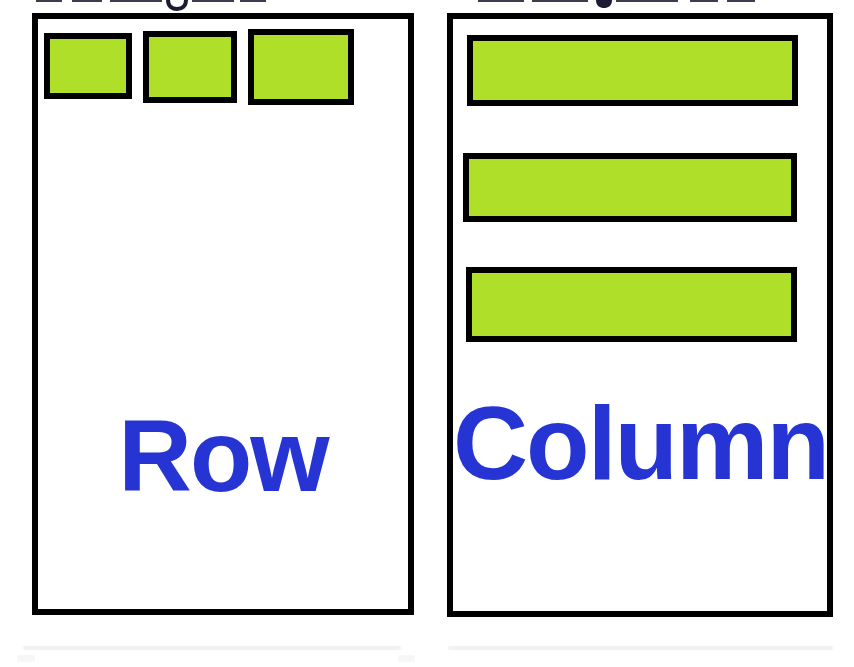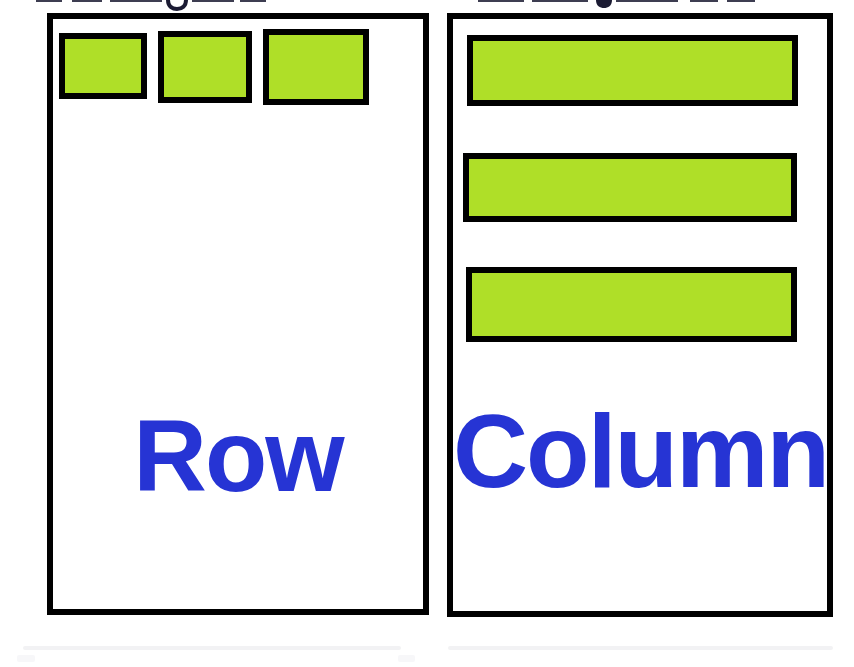--- a/index.html
+++ b/index.html
@@ -20,21 +20,21 @@
     height: 667px;
     background: var(--bg);
     overflow: hidden;
     font-family: "Liberation Sans", sans-serif;
   }
   .panel {
     position: absolute;
     border: 6px solid var(--panel-border);
     background: var(--bg);
   }
-  .panel-row   { left: 47px;  top: 13px; width: 382px; height: 602px; }
+  .panel-row   { left: 32px;  top: 13px; width: 382px; height: 602px; }
   .panel-col   { left: 447px; top: 13px; width: 386px; height: 604px; }
   .item {
     position: absolute;
     background: var(--item-fill);
     border: 6px solid var(--item-border);
   }
   
   .row-box-1 { left: 6px;   top: 14px; width: 88px;  height: 66px; }
   .row-box-2 { left: 105px; top: 12px; width: 94px;  height: 72px; }
   .row-box-3 { left: 210px; top: 10px; width: 106px; height: 76px; }
@@ -47,21 +47,21 @@
     left: 0;
     width: 100%;
     text-align: center;
     color: var(--label-color);
     font-weight: bold;
     letter-spacing: -2px;
     line-height: 1;
     user-select: none;
   }
   .label-row { top: 386px; font-size: 102px; }
-  .label-col { top: 380px; font-size: 104px; }
+  .label-col { top: 372px; font-size: 104px; }
   
   .frag { position: absolute; background: var(--frag); }
   .frag-dash { top: 0; height: 2px; opacity: .85; }
   .frag-svg { position: absolute; top: 0; }
   
   .faint-band {
     position: absolute;
     height: 4px;
     background: var(--faint);
     border-radius: 2px;

